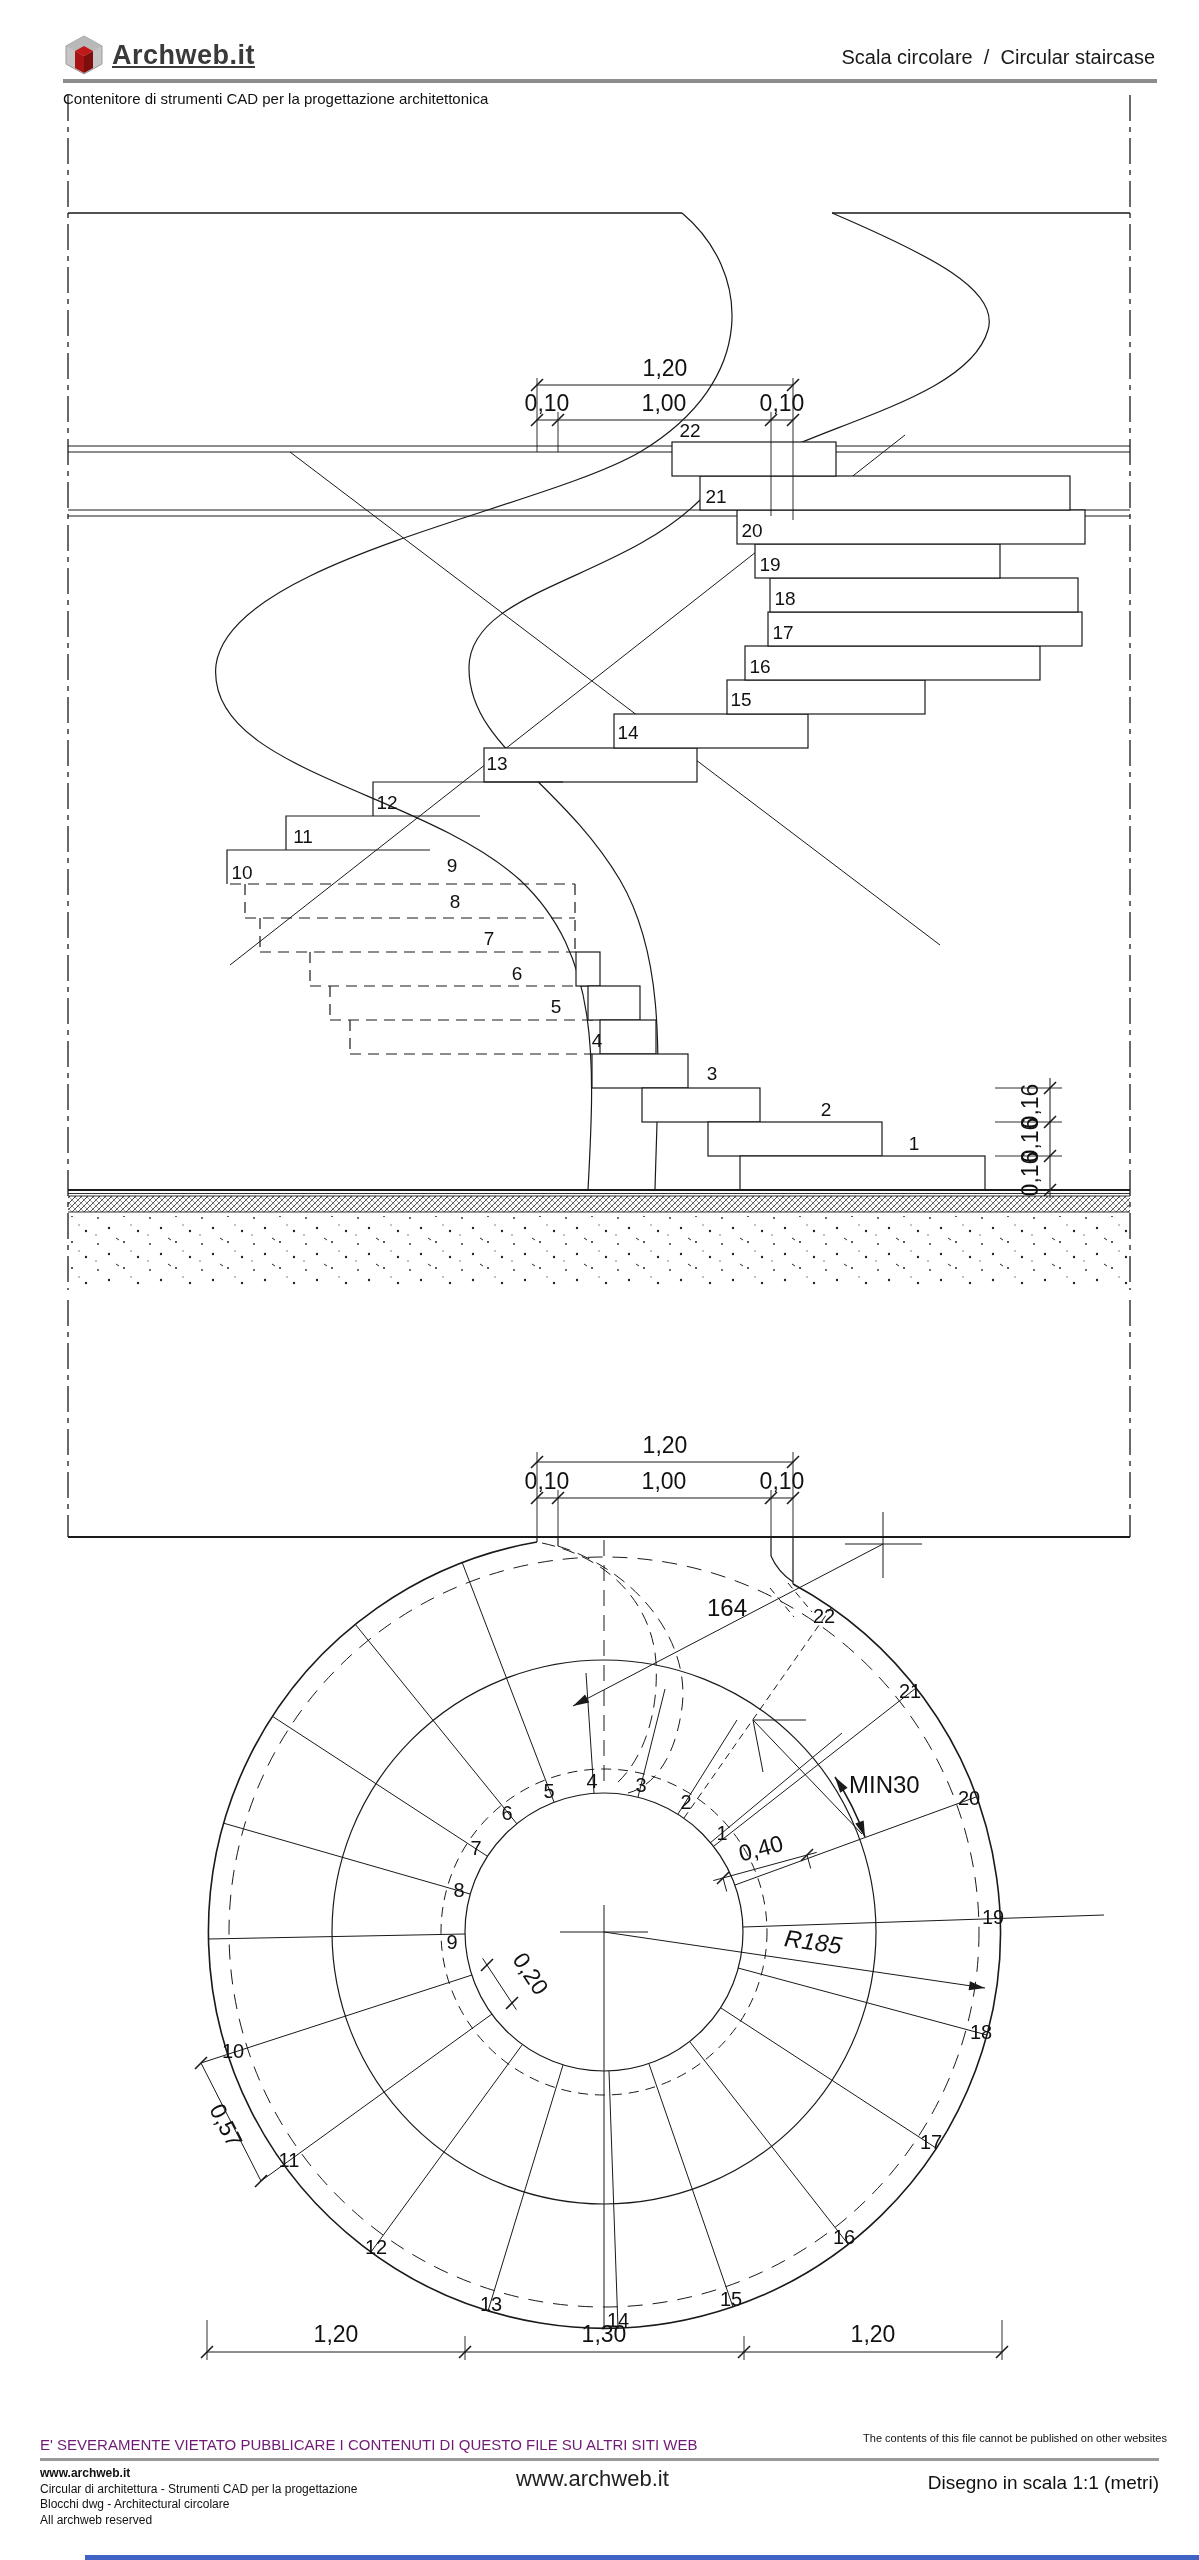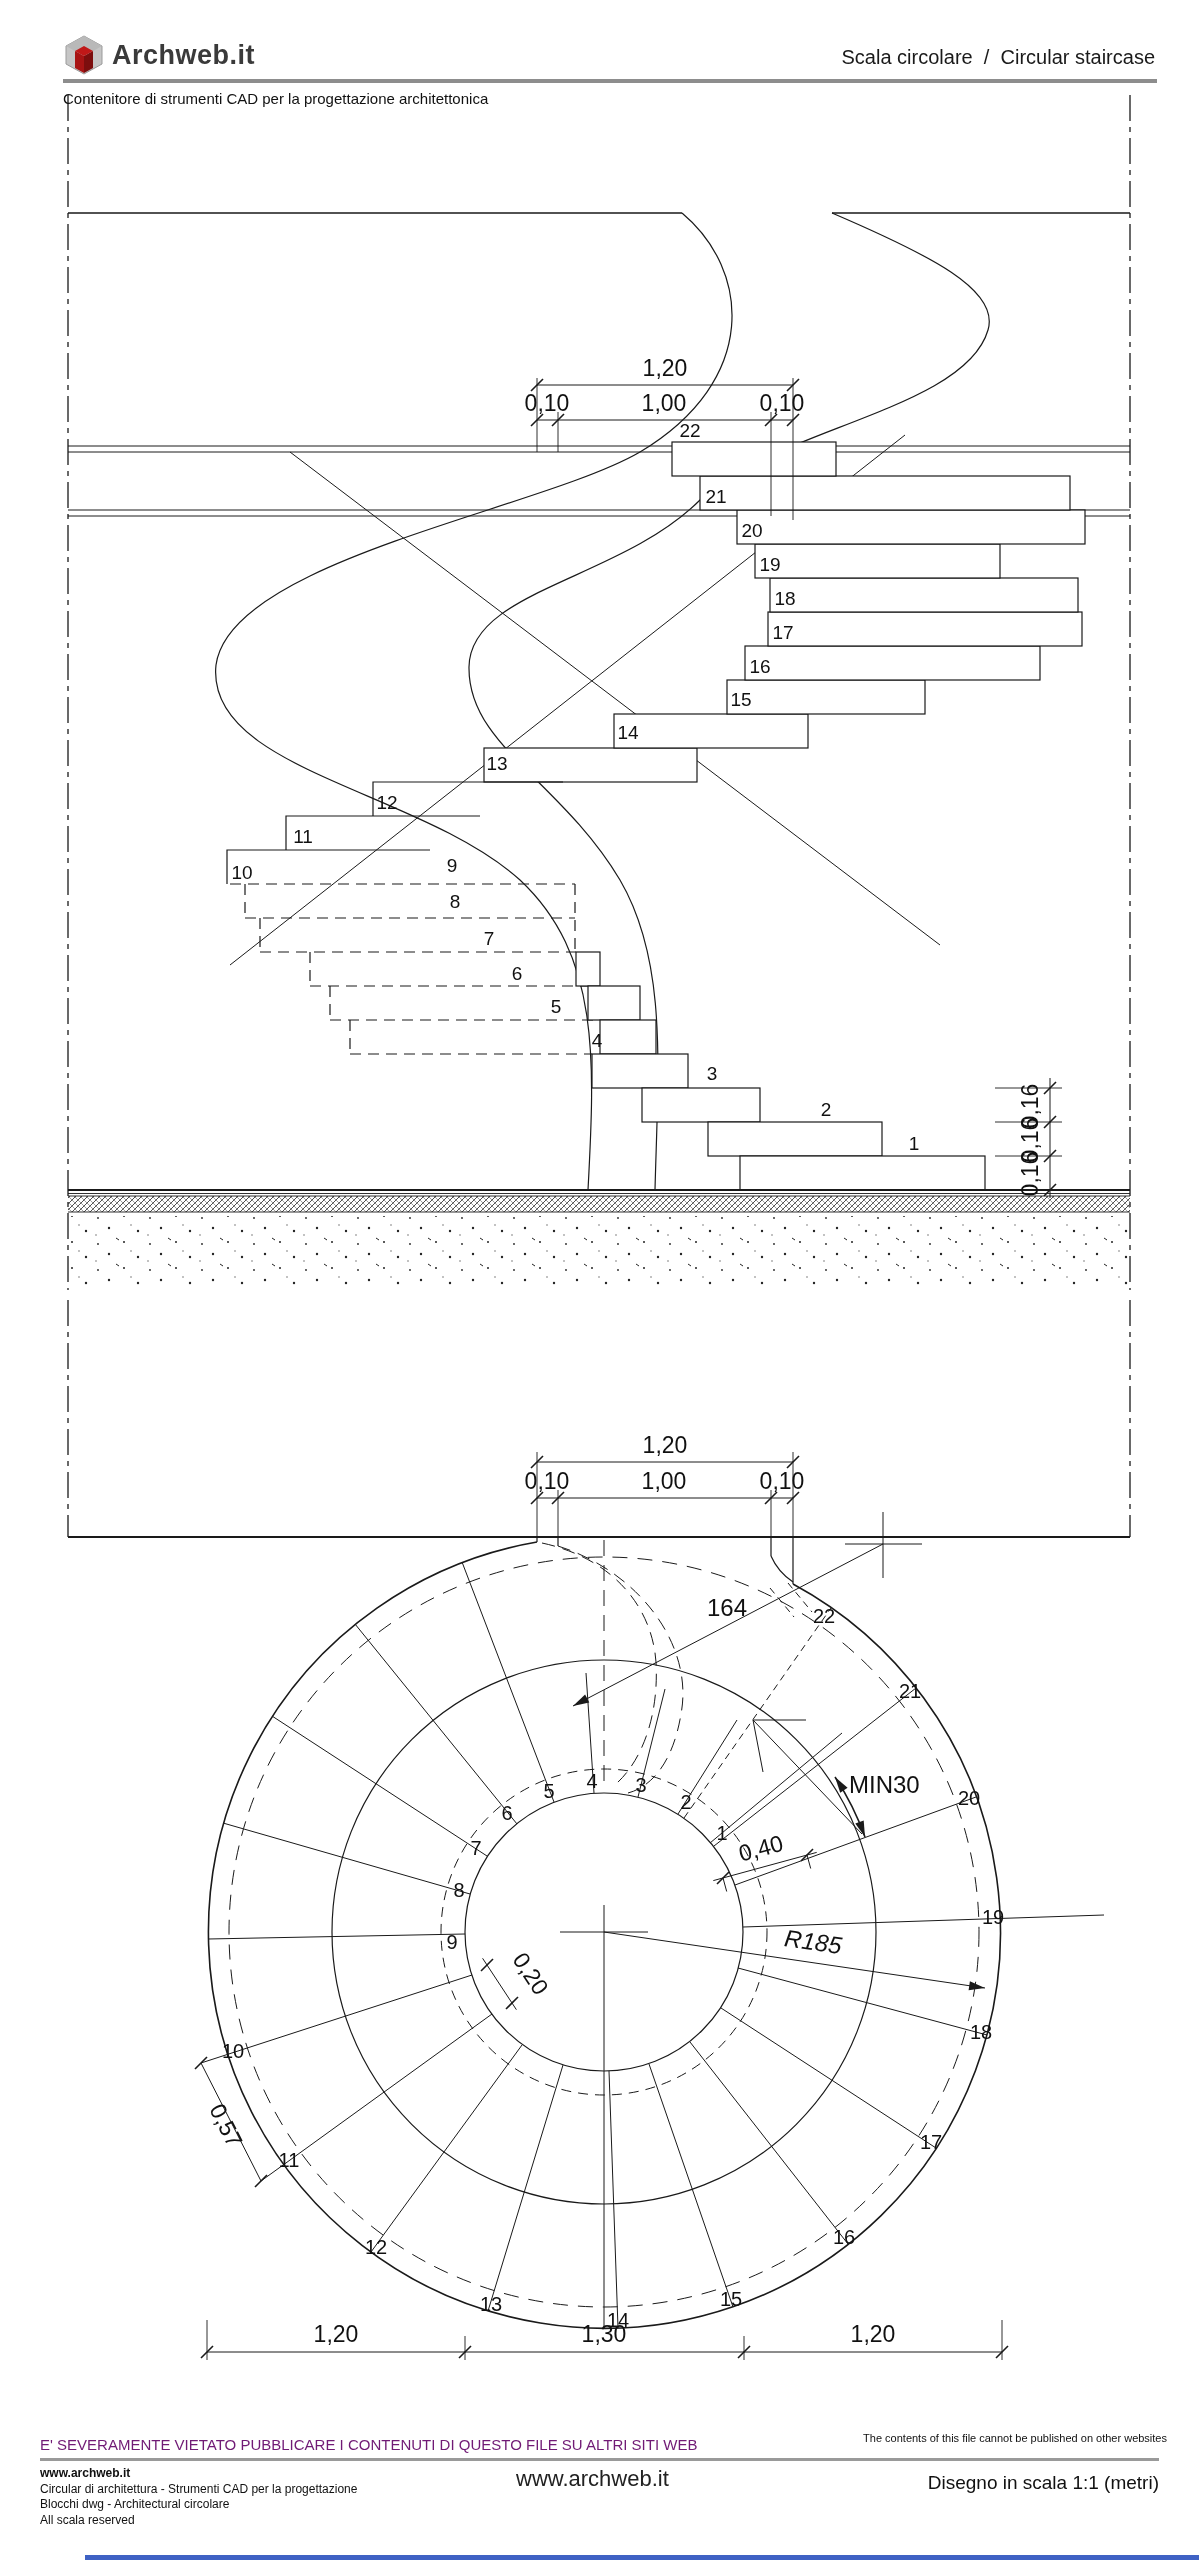--- a/index.html
+++ b/index.html
@@ -1,20 +1,20 @@
 <!DOCTYPE html>
 <html><head>
 <meta charset="utf-8">
 <style>
   html,body{margin:0;padding:0;background:#ffffff;}
   body{width:1199px;height:2560px;position:relative;overflow:hidden;
        font-family:"Liberation Sans",sans-serif;color:#1a1a1a;}
   .abs{position:absolute;}
   
-  .brand{left:112px;top:40px;font-size:27px;font-weight:600;color:#3a3a3a;letter-spacing:.5px;}
+  .brand{left:112px;top:40px;font-size:27px;font-weight:600;color:#3a3a3a;letter-spacing:.5px;text-decoration:underline;}
   .pagetitle{right:44px;top:46px;font-size:20px;color:#1a1a1a;}
   .hr1{left:63px;right:42px;top:79px;height:4px;background:#8d8d8d;}
   .tagline{left:63px;top:90px;font-size:15px;color:#111;}
   
   .notice-it{left:40px;top:2436px;font-size:15px;color:#701a75;text-align:right;}
   .notice-en{right:32px;top:2432px;font-size:11px;color:#111;}
   .hr2{left:40px;right:40px;top:2458px;height:3px;background:#9a9a9a;}
   .fleft{left:40px;top:2466px;font-size:12px;line-height:15.5px;color:#111;}
   .fleft .b{font-weight:bold;}
   .fcenter{left:516px;top:2466px;font-size:22px;color:#222;}
@@ -331,17 +331,17 @@
   </g>
 </svg>
 
 <div class="abs notice-it">E' SEVERAMENTE VIETATO PUBBLICARE I CONTENUTI DI QUESTO FILE SU ALTRI SITI WEB</div>
 <div class="abs notice-en">The contents of this file cannot be published on other websites</div>
 <div class="abs hr2"></div>
 <div class="abs fleft">
   <div class="b">www.archweb.it</div>
   <div>Circular di architettura - Strumenti CAD  per la progettazione</div>
   <div>Blocchi dwg - Architectural circolare</div>
-  <div>All scala reserved</div>
+  <div>All archweb reserved</div>
 </div>
 <div class="abs fcenter">www.archweb.it</div>
 <div class="abs fright">Disegno in scala 1:1 (metri)</div>
 <div class="abs bluebar"></div>
 
 </body></html>

